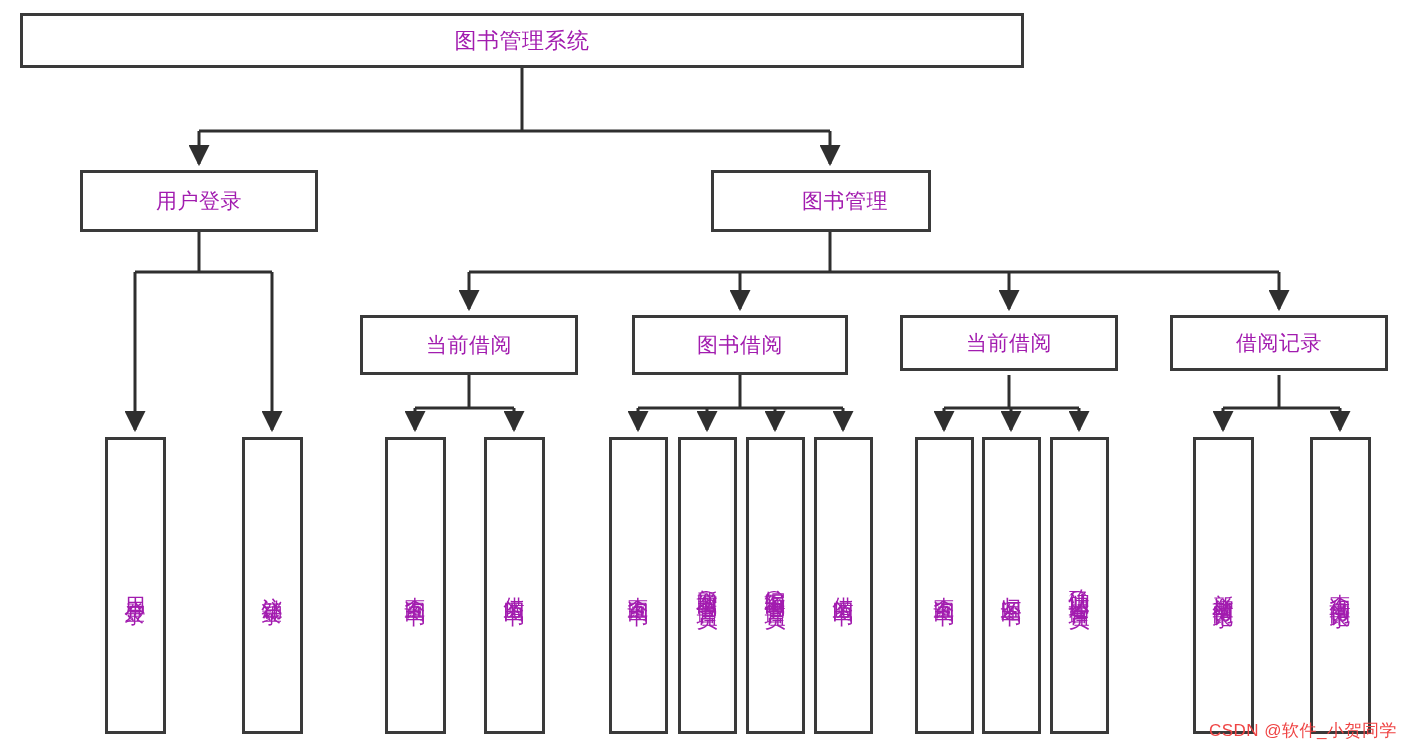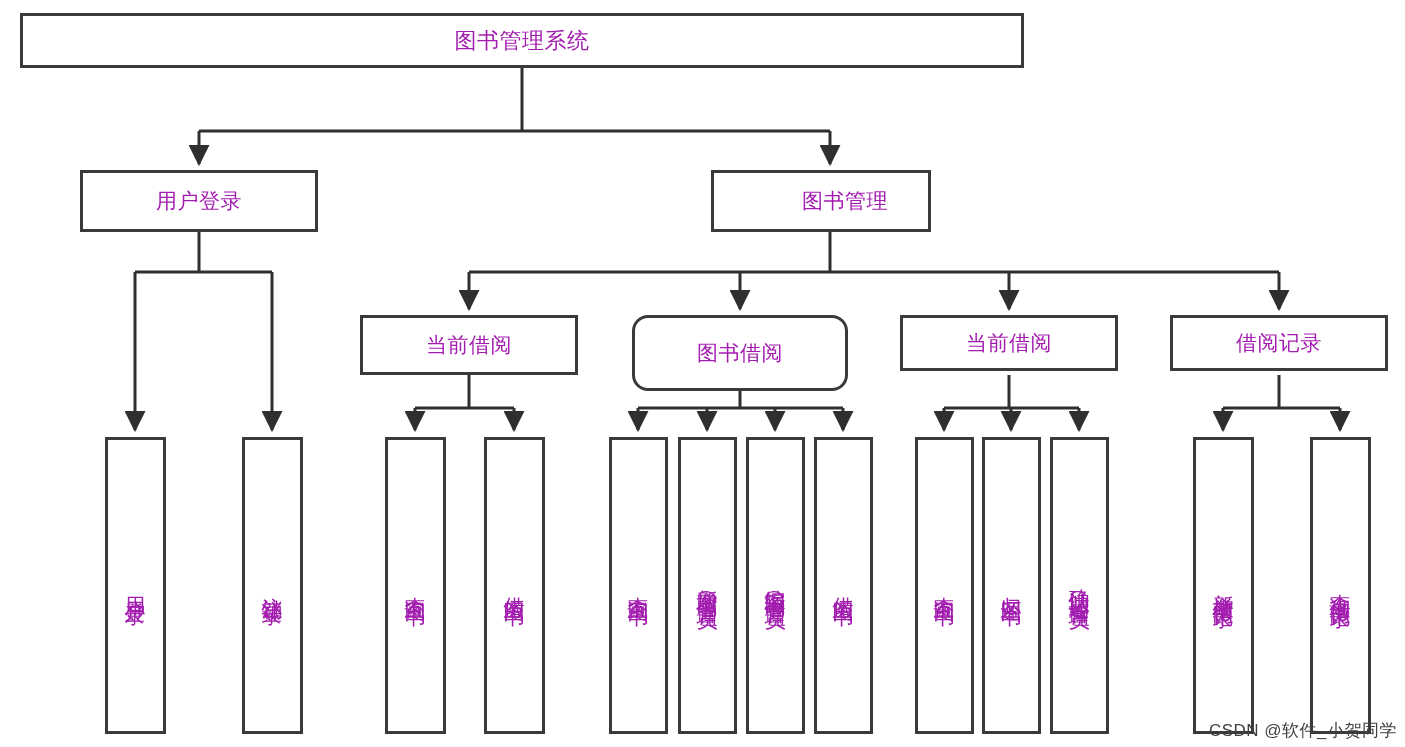--- a/index.html
+++ b/index.html
@@ -58,21 +58,21 @@
     text-orientation: upright;
     font-size: 21px;
     letter-spacing: 3px;
     line-height: 1;
   }
   .watermark {
     position: absolute;
     right: 8px;
     bottom: 5px;
     font-size: 17px;
-    color: #404040;
+    color: #ef4444;
     letter-spacing: 0.5px;
     user-select: none;
   }
 </style>
 </head>
 <body>
 
 <div id="diagram-root">
 
   <svg class="edges" viewBox="0 0 1405 747" xmlns="http://www.w3.org/2000/svg">
@@ -132,21 +132,21 @@
   <div class="node horiz" style="left:80px; top:170px; width:238px; height:62px;">
     <span class="label">用户登录</span>
   </div>
   <div class="node horiz" style="left:711px; top:170px; width:220px; height:62px;padding-left:48px;">
     <span class="label">图书管理</span>
   </div>
 
   <div class="node horiz" style="left:360px; top:315px; width:218px; height:60px;">
     <span class="label">当前借阅</span>
   </div>
-  <div class="node horiz" style="left:632px; top:315px; width:216px; height:76px;border-radius:16px;">
+  <div class="node horiz" style="left:632px; top:315px; width:216px; height:60px;">
     <span class="label">图书借阅</span>
   </div>
   <div class="node horiz" style="left:900px; top:315px; width:218px; height:56px;">
     <span class="label">当前借阅</span>
   </div>
   <div class="node horiz" style="left:1170px; top:315px; width:218px; height:56px;">
     <span class="label">借阅记录</span>
   </div>
 
   <div class="node vert" style="left:105px; top:437px; width:61px; height:297px;">

